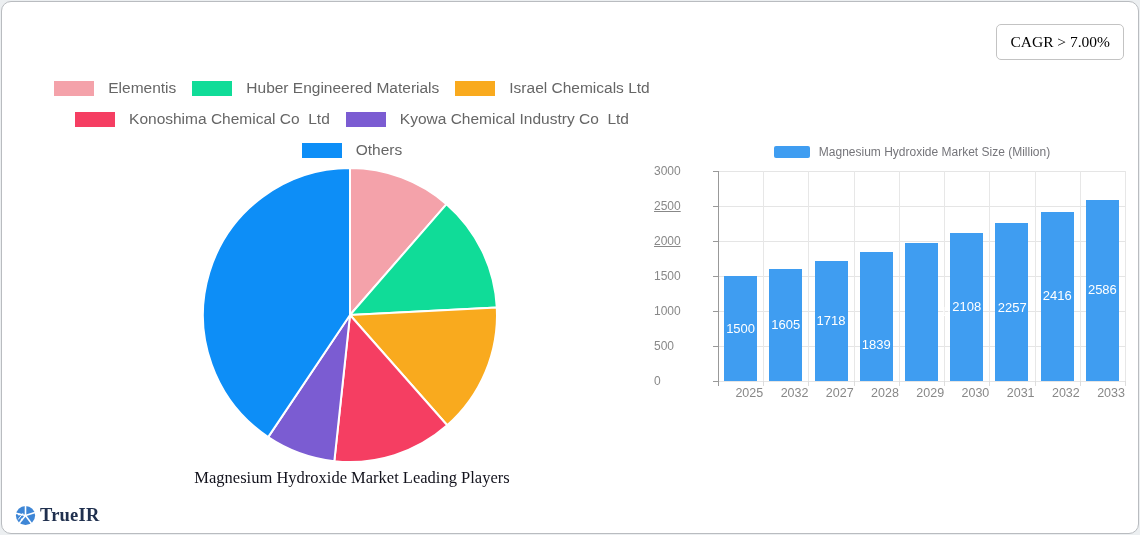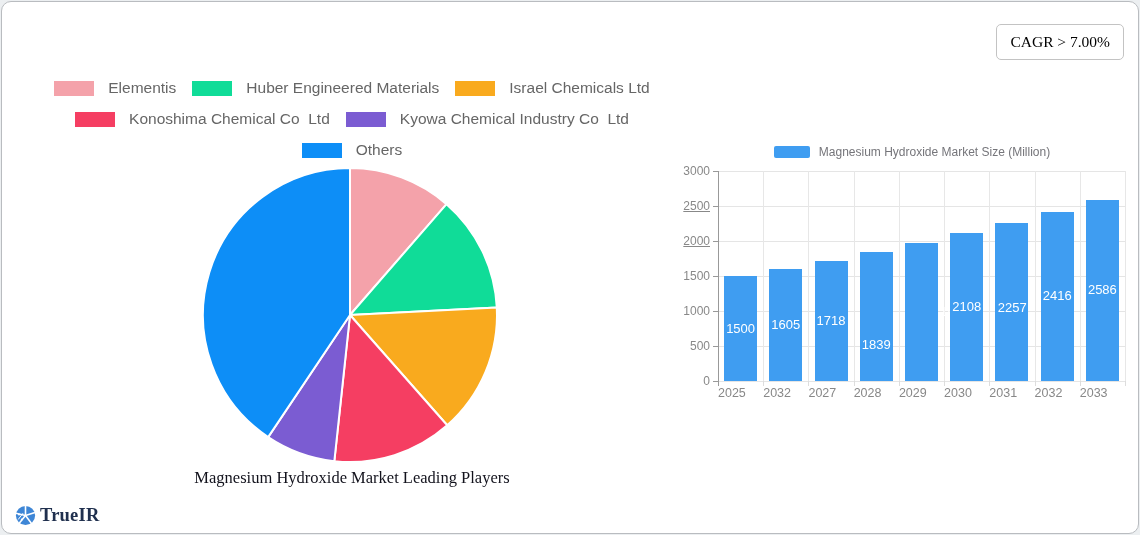--- a/index.html
+++ b/index.html
@@ -30,23 +30,23 @@
     position:absolute; left:700px; top:143px; width:420px;
     display:flex; align-items:center; justify-content:center; gap:9px; cursor:pointer;
   }
   .bar-legend-swatch { width:36px; height:12px; border-radius:2px; }
   .bar-legend-label { font-size:12px; color:#75757a; }
   .bar-plot { position:absolute; left:716px; top:169px; width:407px; height:210px; }
   .hgrid { position:absolute; left:0; width:100%; height:1px; background:#e5e5e5; }
   .vgrid { position:absolute; top:0; width:1px; height:100%; background:#e7e7e7; }
   .yaxis-line { position:absolute; left:0; top:0; width:1px; height:215px; background:#999; }
   .ytick { position:absolute; left:-5px; width:5px; height:1px; background:#999; }
-  .ylabel { position:absolute; left:-64px; width:56px; text-align:right; font-size:12px; color:#888; }
+  .ylabel { position:absolute; left:-64px; width:56px; font-size:12px; color:#888; }
   .xtick { position:absolute; width:1px; height:5px; top:210px; background:#ddd; }
-  .xlabel { position:absolute; top:215px; text-align:left; font-size:12.5px; color:#888; }
+  .xlabel { position:absolute; top:215px; text-align:right; font-size:12.5px; color:#888; }
   .bar { position:absolute; bottom:0; background:#3f9df1; cursor:pointer; }
   .bar-value { position:absolute; text-align:center; font-size:13px; color:#fff; pointer-events:none; }
   
   .logo { position:absolute; left:13px; top:503px; display:flex; align-items:center; gap:4px; }
   .logo-text { font-family:"Liberation Serif", serif; font-weight:bold; font-size:18.5px; color:#20304e; letter-spacing:.2px; }
 </style>
 </head>
 <body>
 
 <div class="card">

